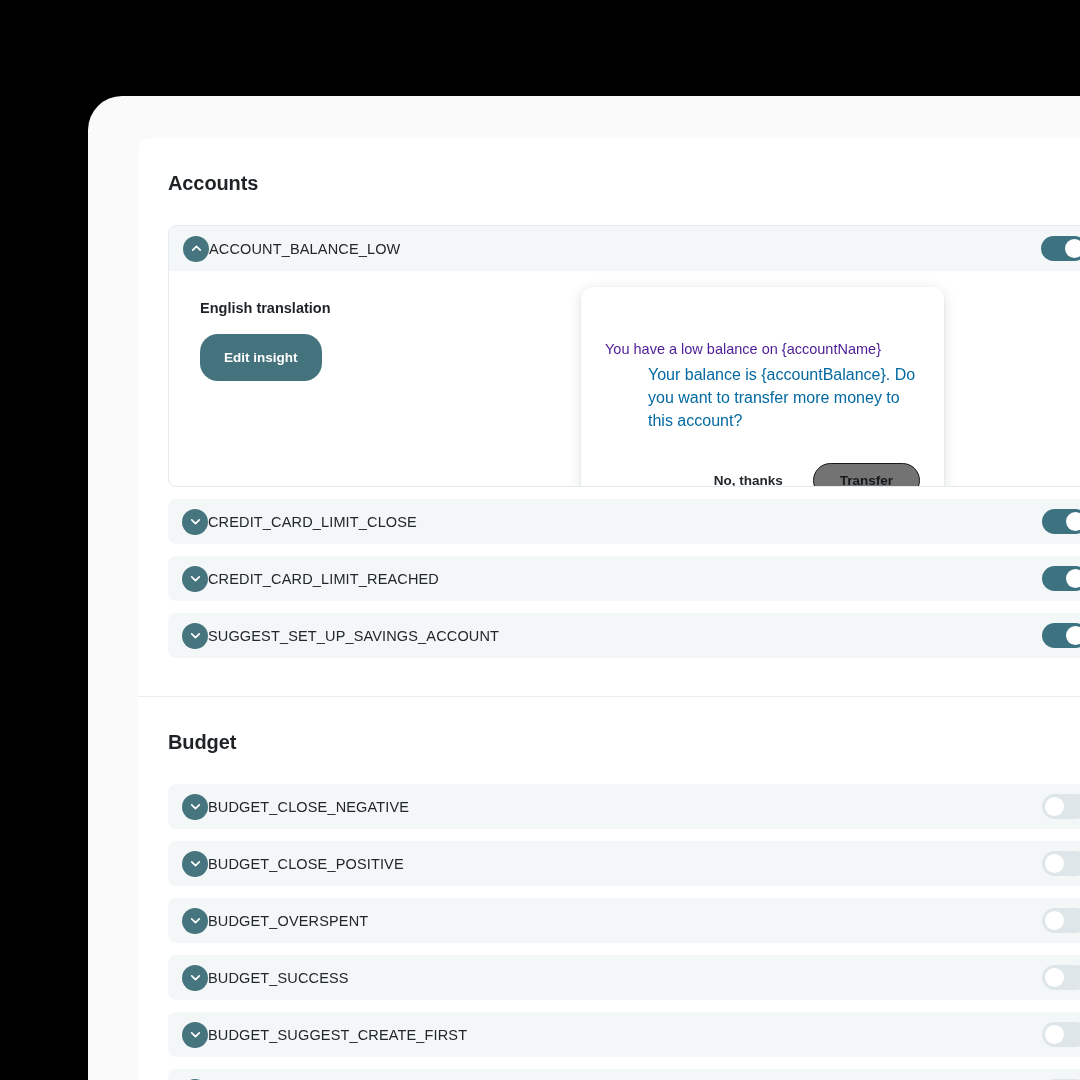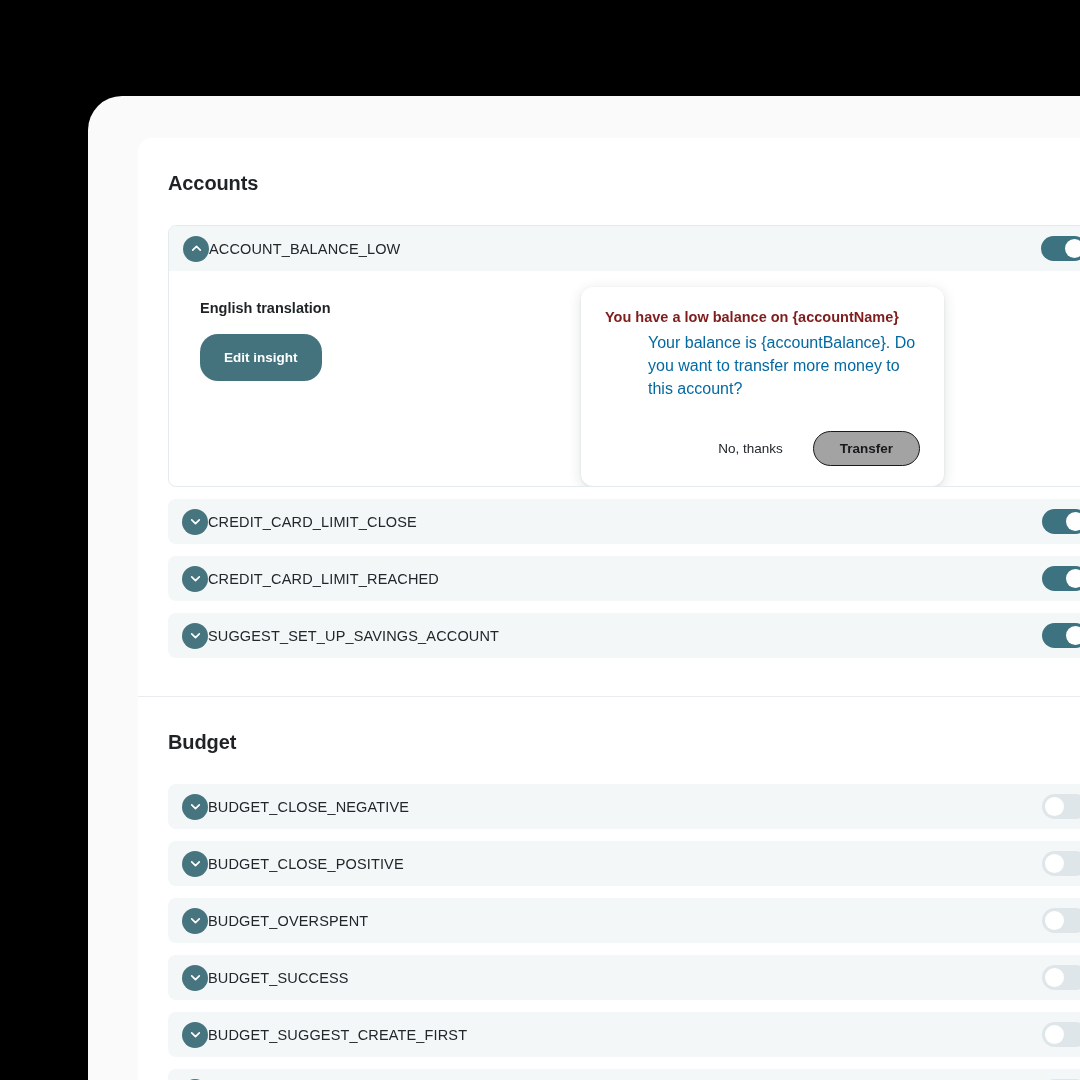--- a/index.html
+++ b/index.html
@@ -159,54 +159,55 @@
     left: 412px;
     top: 16px;
     width: 363px;
     background: #ffffff;
     border-radius: 12px;
     box-shadow: 0 3px 14px rgba(17,30,40,0.13), 0 1px 3px rgba(17,30,40,0.07);
     padding: 22px 24px 20px 24px;
   }
   .notif-title {
     font-size: 14.5px;
-    font-weight: bold;
-    color: #7f1d1d;
+    font-weight: normal;
+    color: #4c1d95;
     margin-bottom: 6px;
     white-space: nowrap;
+    margin-top: 32px;
   }
   .notif-body {
     font-size: 16px;
     line-height: 1.45;
     color: #0369a1;
     max-width: 316px;
     margin-left: 43px;
   }
   .notif-actions {
     display: flex;
     align-items: center;
     justify-content: flex-end;
     gap: 28px;
     margin-top: 30px;
   }
   .btn-text {
     font-size: 13.5px;
-    font-weight: normal;
+    font-weight: bold;
     color: #23272b;
     background: none;
     border: none;
     cursor: pointer;
     padding: 4px 2px;
     font-family: "Liberation Sans", sans-serif;
   }
   .btn-outline {
     font-size: 13.5px;
     font-weight: bold;
     color: #17191c;
-    background: #a3a3a3;
+    background: #737373;
     border: 1.6px solid #17191c;
     border-radius: 20px;
     padding: 9px 26px;
     cursor: pointer;
     font-family: "Liberation Sans", sans-serif;
   }
 </style>
 </head>
 <body>
 

